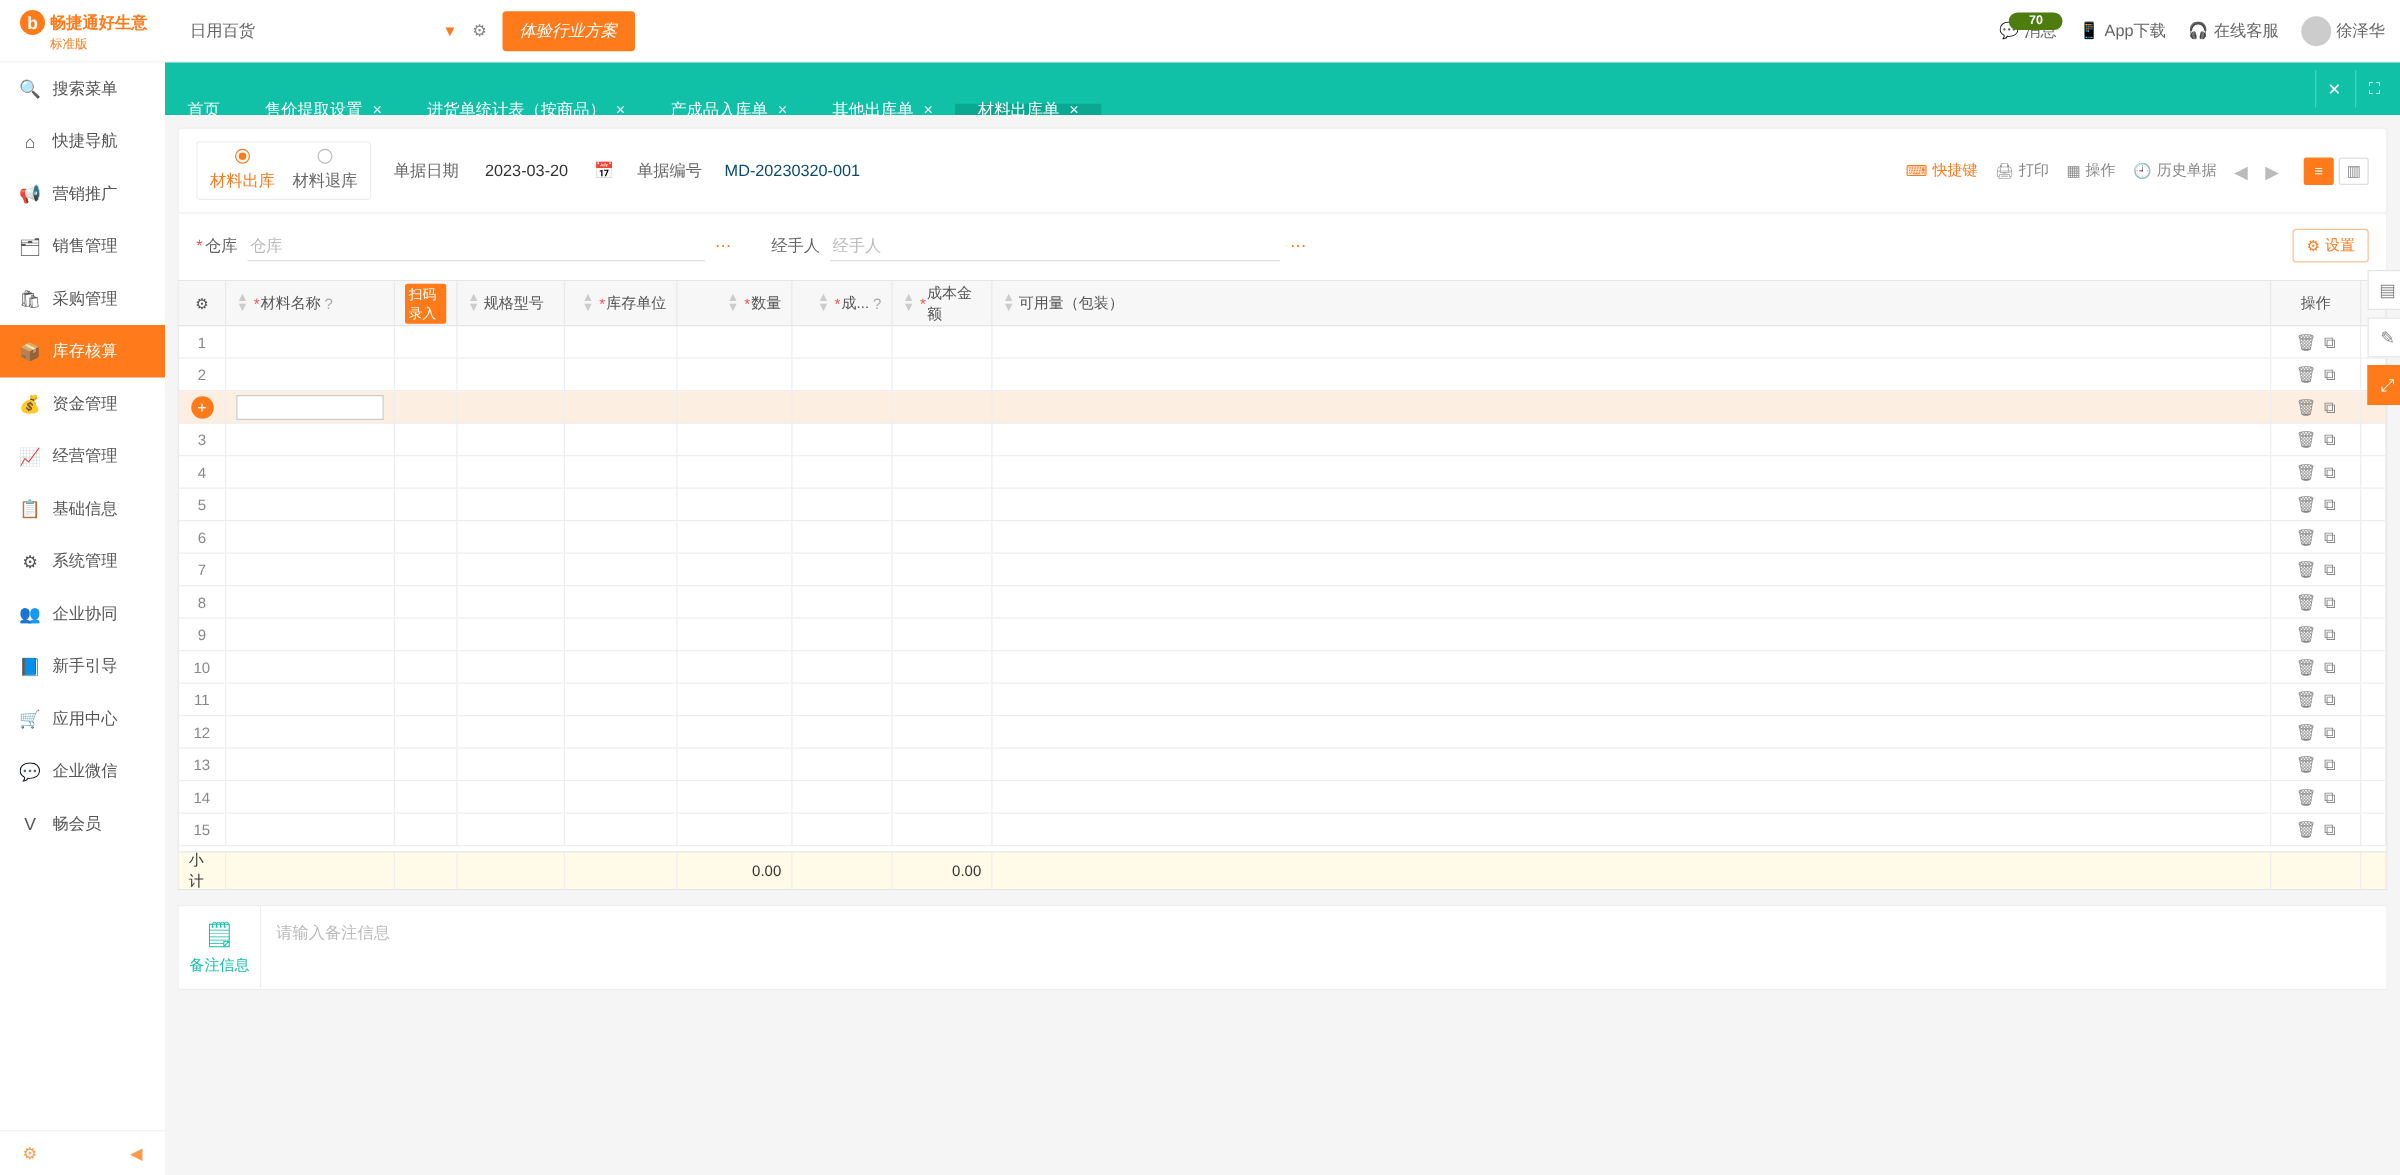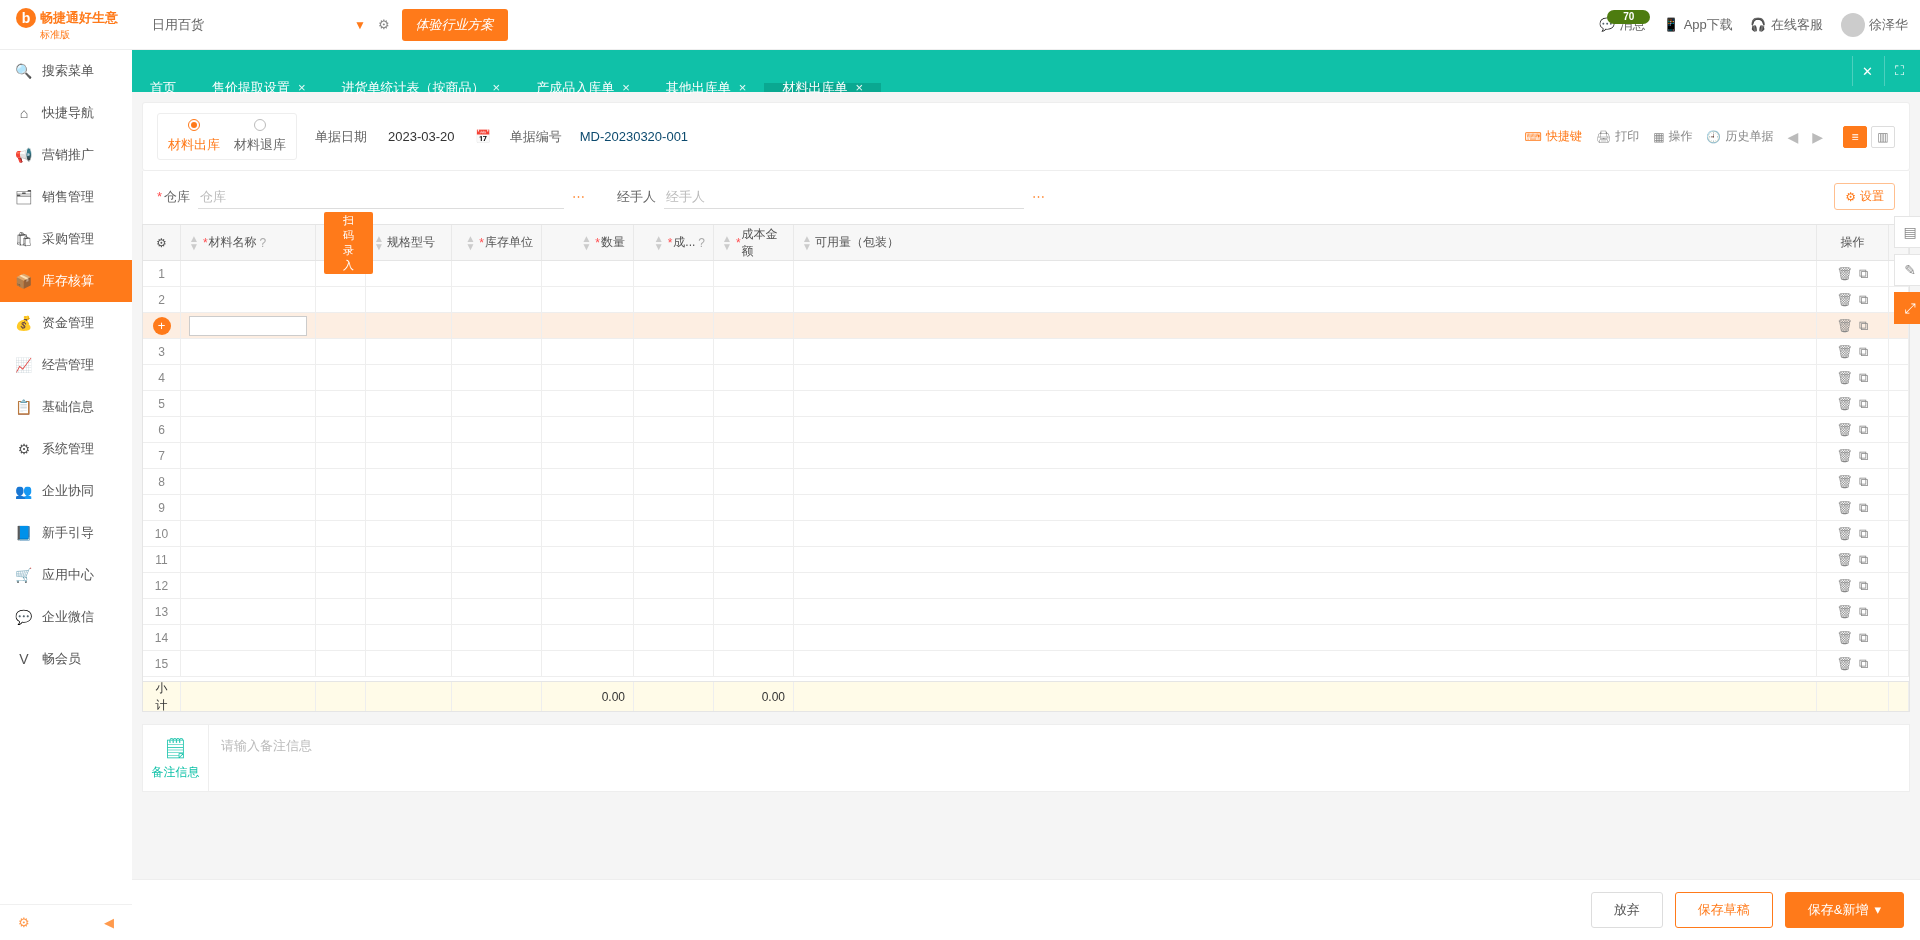--- a/index.html
+++ b/index.html
@@ -120,21 +120,21 @@
 .btn{ padding:8px 22px; border-radius:3px; border:1px solid #ddd; background:#fff; cursor:pointer; font-size:13px; color:#555;}
 .btn.outline-orange{ border-color:#ff7a1a; color:#ff7a1a;}
 .btn.orange{ background:#ff7a1a; border-color:#ff7a1a; color:#fff;}
 .btn.orange .dd{ margin-left:6px;}
 
 
 .float-right{ position:absolute; right:-6px; top:166px; display:flex; flex-direction:column; gap:6px;}
 .float-btn{ width:32px; height:32px; background:#fff; border:1px solid #e5e5e5; color:#888; display:flex; align-items:center; justify-content:center; cursor:pointer; font-size:14px;}
 .float-btn.active{ background:#ff7a1a; color:#fff; border-color:#ff7a1a;}
 
-.scan-tag{ background:#ff7a1a; color:#fff; font-size:11px; padding:1px 19px; border-radius:2px; cursor:pointer;}
+.scan-tag{ background:#ff7a1a; color:#fff; font-size:11px; padding:1px 3px; border-radius:2px; cursor:pointer;}
 </style>
 </head>
 <body>
 
 <div class="top-header">
   <div class="logo-area">
     <div class="logo-line">
       <span class="logo-icon">b</span>
       <span class="logo-text">畅捷通好生意</span>
     </div>
@@ -655,21 +655,21 @@
             <div class="gc c-costamt right"></div>
             <div class="gc c-avail"></div>
             <div class="gc c-ops center">
               <span class="act-ic">🗑</span>
               <span class="act-ic">⧉</span>
             </div>
             <div class="gc c-ops2"></div>
           </div>
         </div>
       <div class="grid-subtotal">
-        <div class="gsc c-seq" style="justify-content:center;text-align:center;">小计</div>
+        <div class="gsc c-seq" style="justify-content:center;">小计</div>
         <div class="gsc c-name"></div>
         <div class="gsc c-scan"></div>
         <div class="gsc c-model"></div>
         <div class="gsc c-unit"></div>
         <div class="gsc c-qty right">0.00</div>
         <div class="gsc c-cost"></div>
         <div class="gsc c-costamt right">0.00</div>
         <div class="gsc c-avail"></div>
         <div class="gsc c-ops"></div>
         <div class="gsc c-ops2"></div>
@@ -677,25 +677,20 @@
     </div>
 
     <div class="notes-box">
       <div class="notes-label">
         <span class="nicon">🗒</span>
         <span>备注信息</span>
       </div>
       <textarea class="notes-input" placeholder="请输入备注信息" style=""></textarea>
     </div>
 
-    <div class="footer">
-      <button class="btn">放弃</button>
-      <button class="btn outline-orange">保存草稿</button>
-      <button class="btn orange"><span>保存&amp;新增</span><span class="dd">▾</span></button>
-    </div>
 
     <div class="float-right">
       <div class="float-btn">▤</div>
       <div class="float-btn">✎</div>
       <div class="float-btn active">⤢</div>
     </div>
   </div>
 </div>
 
 </body></html>

